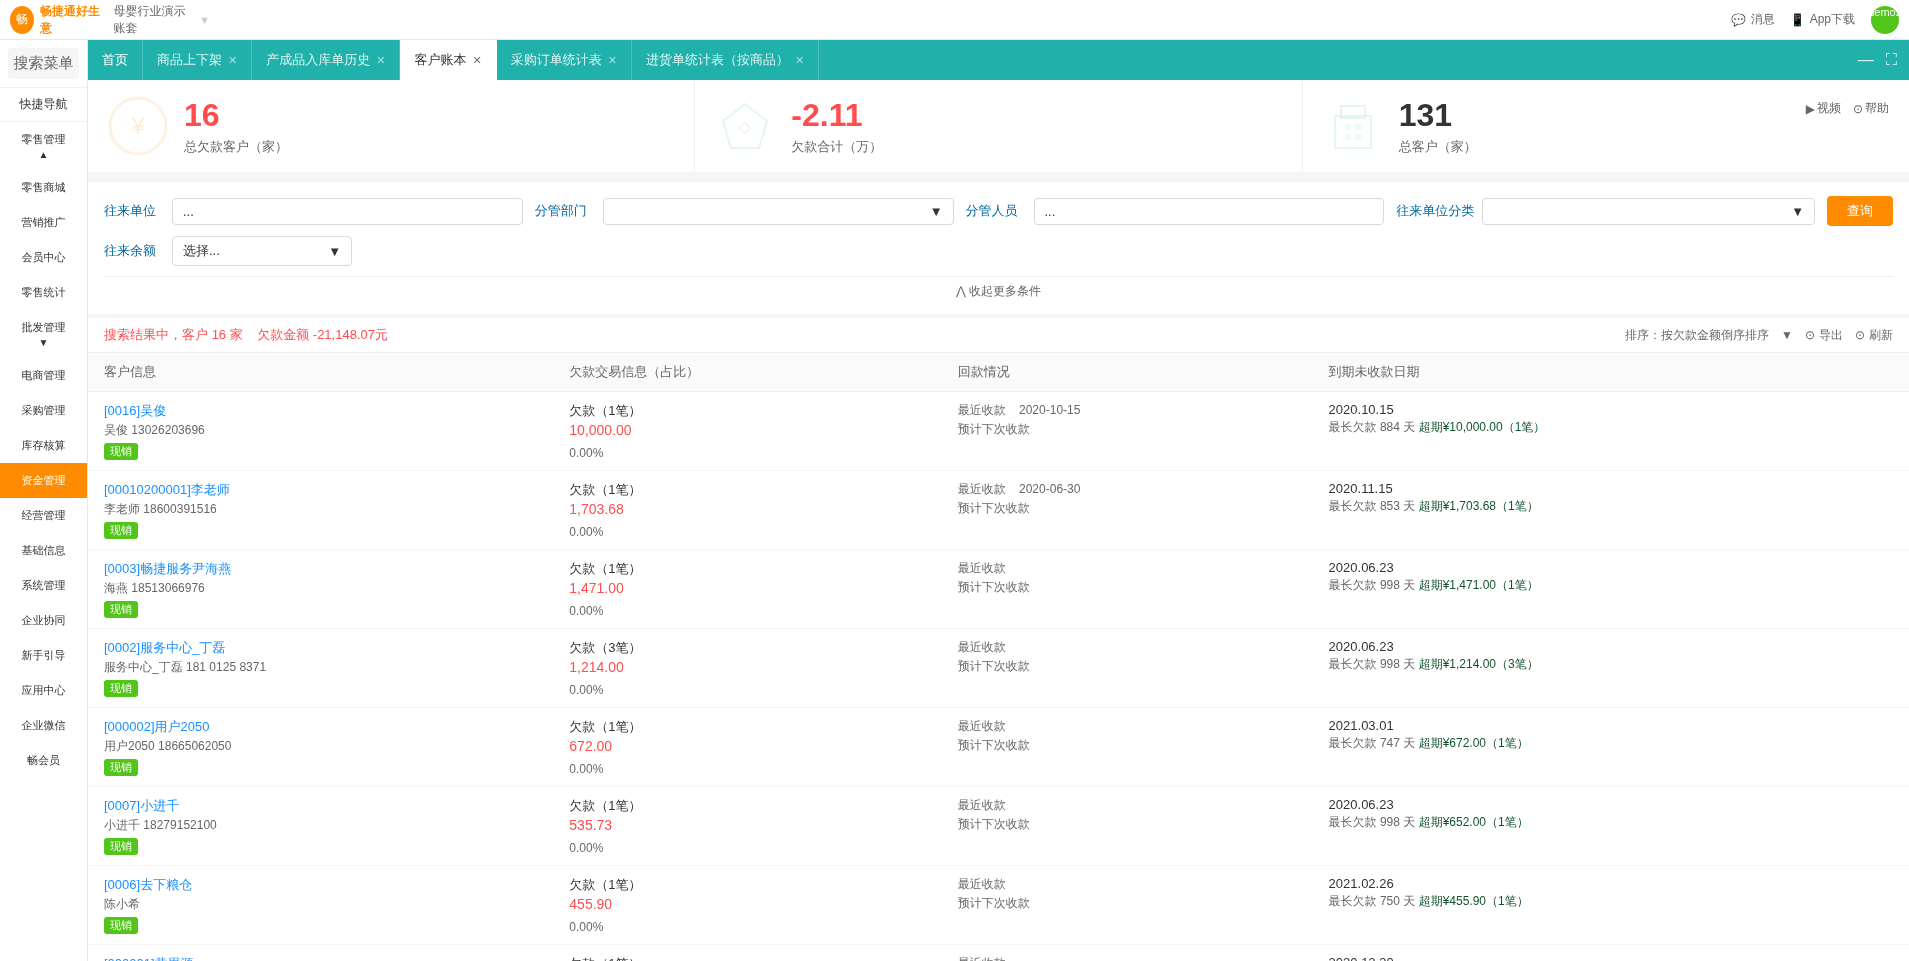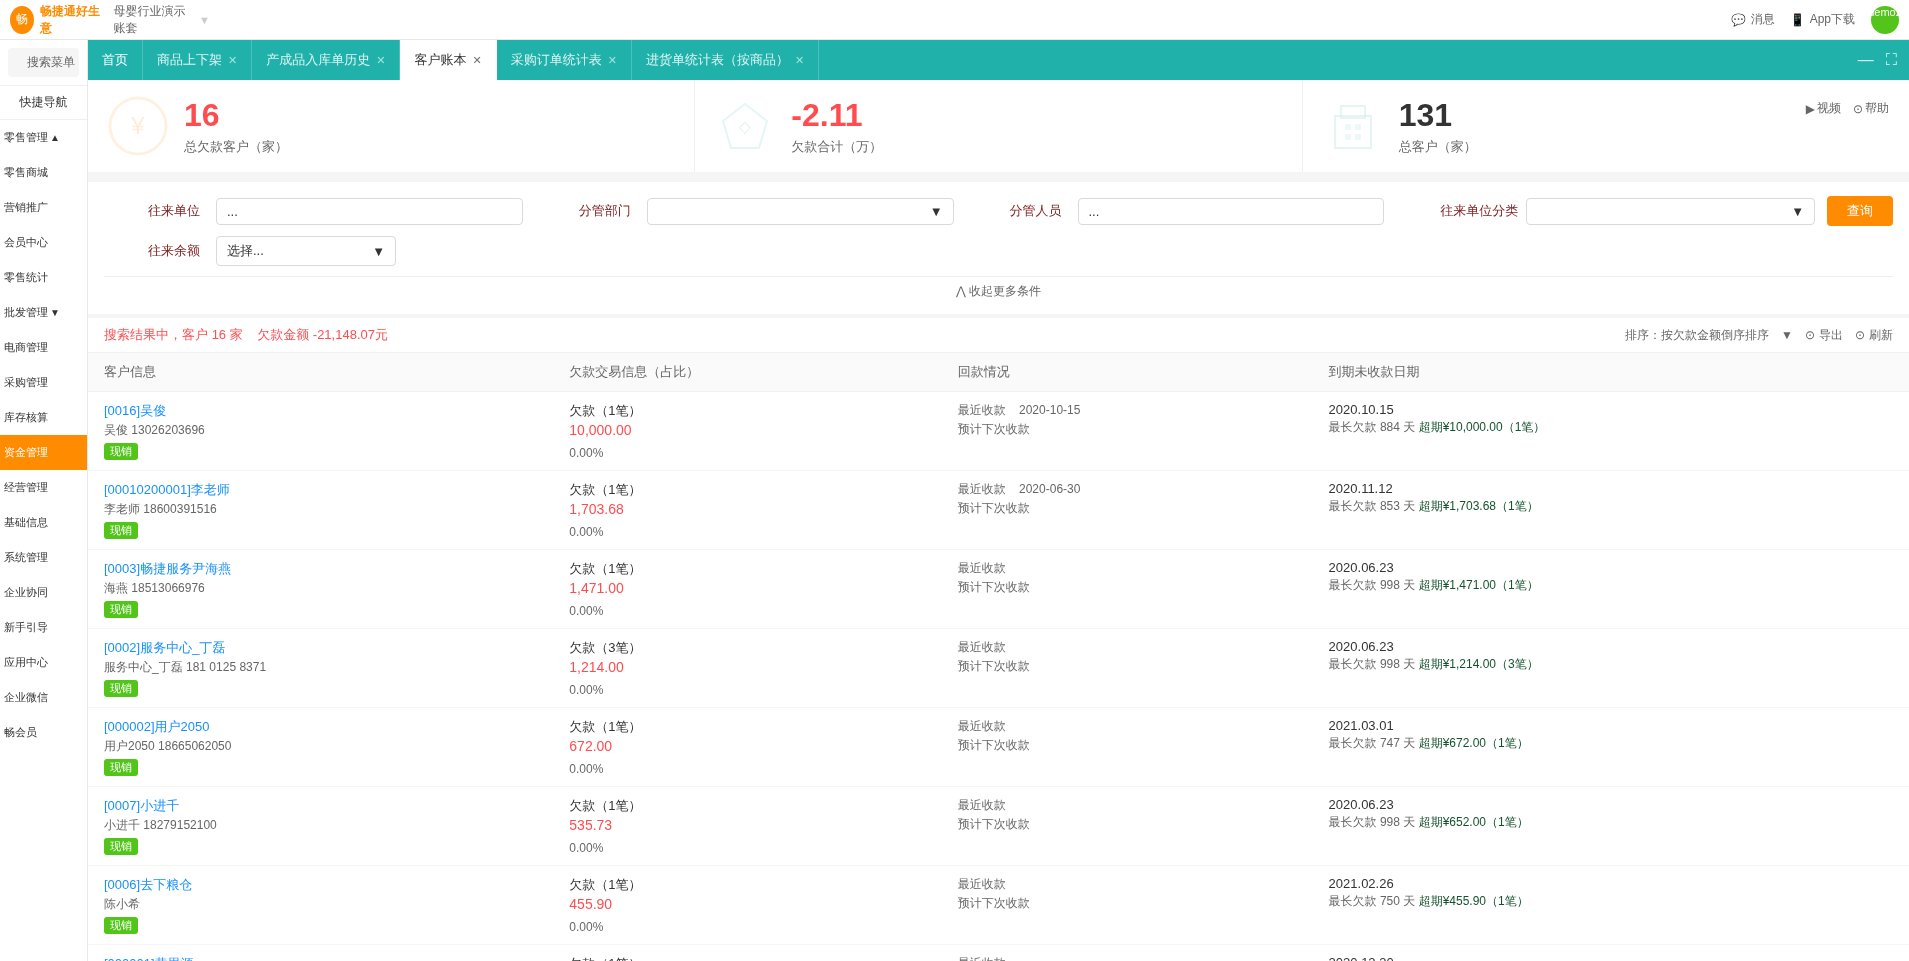--- a/index.html
+++ b/index.html
@@ -14,24 +14,24 @@
     .top-actions { margin-left: auto; display: flex; align-items: center; gap: 16px; }
     .top-action-item { display: flex; align-items: center; gap: 4px; font-size: 12px; color: #666; cursor: pointer; }
     .avatar { width: 28px; height: 28px; border-radius: 50%; background: #52c41a; display: flex; justify-content: center; color: white; font-size: 11px; }
 
     
     .main-layout { display: flex; flex: 1; overflow: hidden; }
 
     
     .sidebar { width: 88px; background: #fff; border-right: 1px solid #e8e8e8; display: flex; flex-direction: column; overflow-y: auto; }
     .sidebar-search { padding: 8px; border-bottom: 1px solid #f0f0f0; }
-    .sidebar-search-btn { width: 100%; background: #f5f5f5; border: none; border-radius: 4px; padding: 6px 4px; font-size: 12px; color: #666; cursor: pointer; text-align: right; }
+    .sidebar-search-btn { width: 100%; background: #f5f5f5; border: none; border-radius: 4px; padding: 6px 4px; font-size: 15px; color: #666; cursor: pointer; text-align: center; }
     .sidebar-quick-nav { padding: 8px 4px; text-align: center; border-bottom: 1px solid #f0f0f0; }
     .sidebar-quick-nav-label { font-size: 12px; color: #333; }
-    .sidebar-item { padding: 10px 4px; text-align: center; cursor: pointer; font-size: 12px; color: #333; display: flex; flex-direction: row; align-items: center; gap: 2px; }
+    .sidebar-item { padding: 10px 4px; text-align: center; cursor: pointer; font-size: 12px; color: #333; display: flex; flex-direction: column; align-items: center; gap: 2px; }
     .sidebar-item.active { background: #ff8c00; color: #fff; }
     .sidebar-item-label { font-size: 11px; }
     .sidebar-arrow { font-size: 10px; }
 
     
     .content-area { flex: 1; display: flex; flex-direction: column; overflow: hidden; }
 
     
     .tab-bar { display: flex; align-items: center; background: #20b2aa; height: 40px; padding: 0; overflow-x: auto; }
     .tab-item { display: flex; align-items: center; padding: 14px 14px; height: 40px; font-size: 13px; color: rgba(255,255,255,0.85); cursor: pointer; white-space: nowrap; border-right: 1px solid rgba(255,255,255,0.2); gap: 6px; }
@@ -53,21 +53,21 @@
     .stat-value.red { color: #ff4d4f; }
     .stat-value.black { color: #333; }
     .stat-label { font-size: 13px; color: #666; margin-top: 4px; }
     .stat-top-right { margin-left: auto; display: flex; gap: 12px; align-items: flex-start; }
     .stat-top-link { font-size: 12px; color: #666; cursor: pointer; display: flex; align-items: center; gap: 2px; }
 
     
     .filter-area { background: #fff; padding: 14px 16px 8px; margin-bottom: 4px; }
     .filter-row { display: flex; align-items: center; gap: 12px; margin-bottom: 10px; }
     .filter-item { display: flex; align-items: center; flex: 1; gap: 8px; }
-    .filter-label { font-size: 13px; color: #7f1d1d; white-space: nowrap; min-width: 60px; margin-left: 44px; }
+    .filter-label { font-size: 13px; color: #0369a1; white-space: nowrap; min-width: 60px; }
     .filter-input { flex: 1; border: 1px solid #d9d9d9; border-radius: 4px; padding: 5px 10px; font-size: 13px; color: #333; background: #fff; cursor: pointer; display: flex; align-items: center; justify-content: space-between; }
     .filter-select { flex: 1; border: 1px solid #d9d9d9; border-radius: 4px; padding: 5px 10px; font-size: 13px; color: #333; background: #fff; cursor: pointer; display: flex; align-items: center; justify-content: space-between; }
     .query-btn { background: #ff8c00; color: #fff; border: none; border-radius: 4px; padding: 6px 20px; font-size: 13px; cursor: pointer; white-space: nowrap; }
     .collapse-bar { text-align: center; padding: 6px; color: #666; font-size: 12px; cursor: pointer; border-top: 1px solid #f0f0f0; }
 
     
     .results-bar { display: flex; align-items: center; justify-content: space-between; padding: 8px 16px; background: #fff; border-bottom: 1px solid #f0f0f0; margin-bottom: 0; }
     .results-info { font-size: 13px; color: #333; }
     .results-info span { color: #ff4d4f; }
     .results-actions { display: flex; align-items: center; gap: 12px; font-size: 12px; color: #666; }
@@ -388,21 +388,21 @@
               <td>
                 <div class="debt-count">欠款（1笔）</div>
                 <div class="debt-amount">1,703.68</div>
                 <div class="debt-percent">0.00%</div>
               </td>
               <td>
                 <div class="recent-pay">最近收款&nbsp;&nbsp;&nbsp;&nbsp;2020-06-30</div>
                 <div class="next-pay">预计下次收款</div>
               </td>
               <td>
-                <div class="overdue-date">2020.11.12</div>
+                <div class="overdue-date">2020.11.15</div>
                 <div class="overdue-days">最长欠款 853 天 <span class="overdue-amount">超期¥1,703.68（1笔）</span></div>
               </td>
             </tr>
 
             <tr>
               <td>
                 <div class="customer-name">[0003]畅捷服务尹海燕</div>
                 <div class="customer-phone">海燕 18513066976</div>
                 <span class="customer-tag">现销</span>
               </td>

